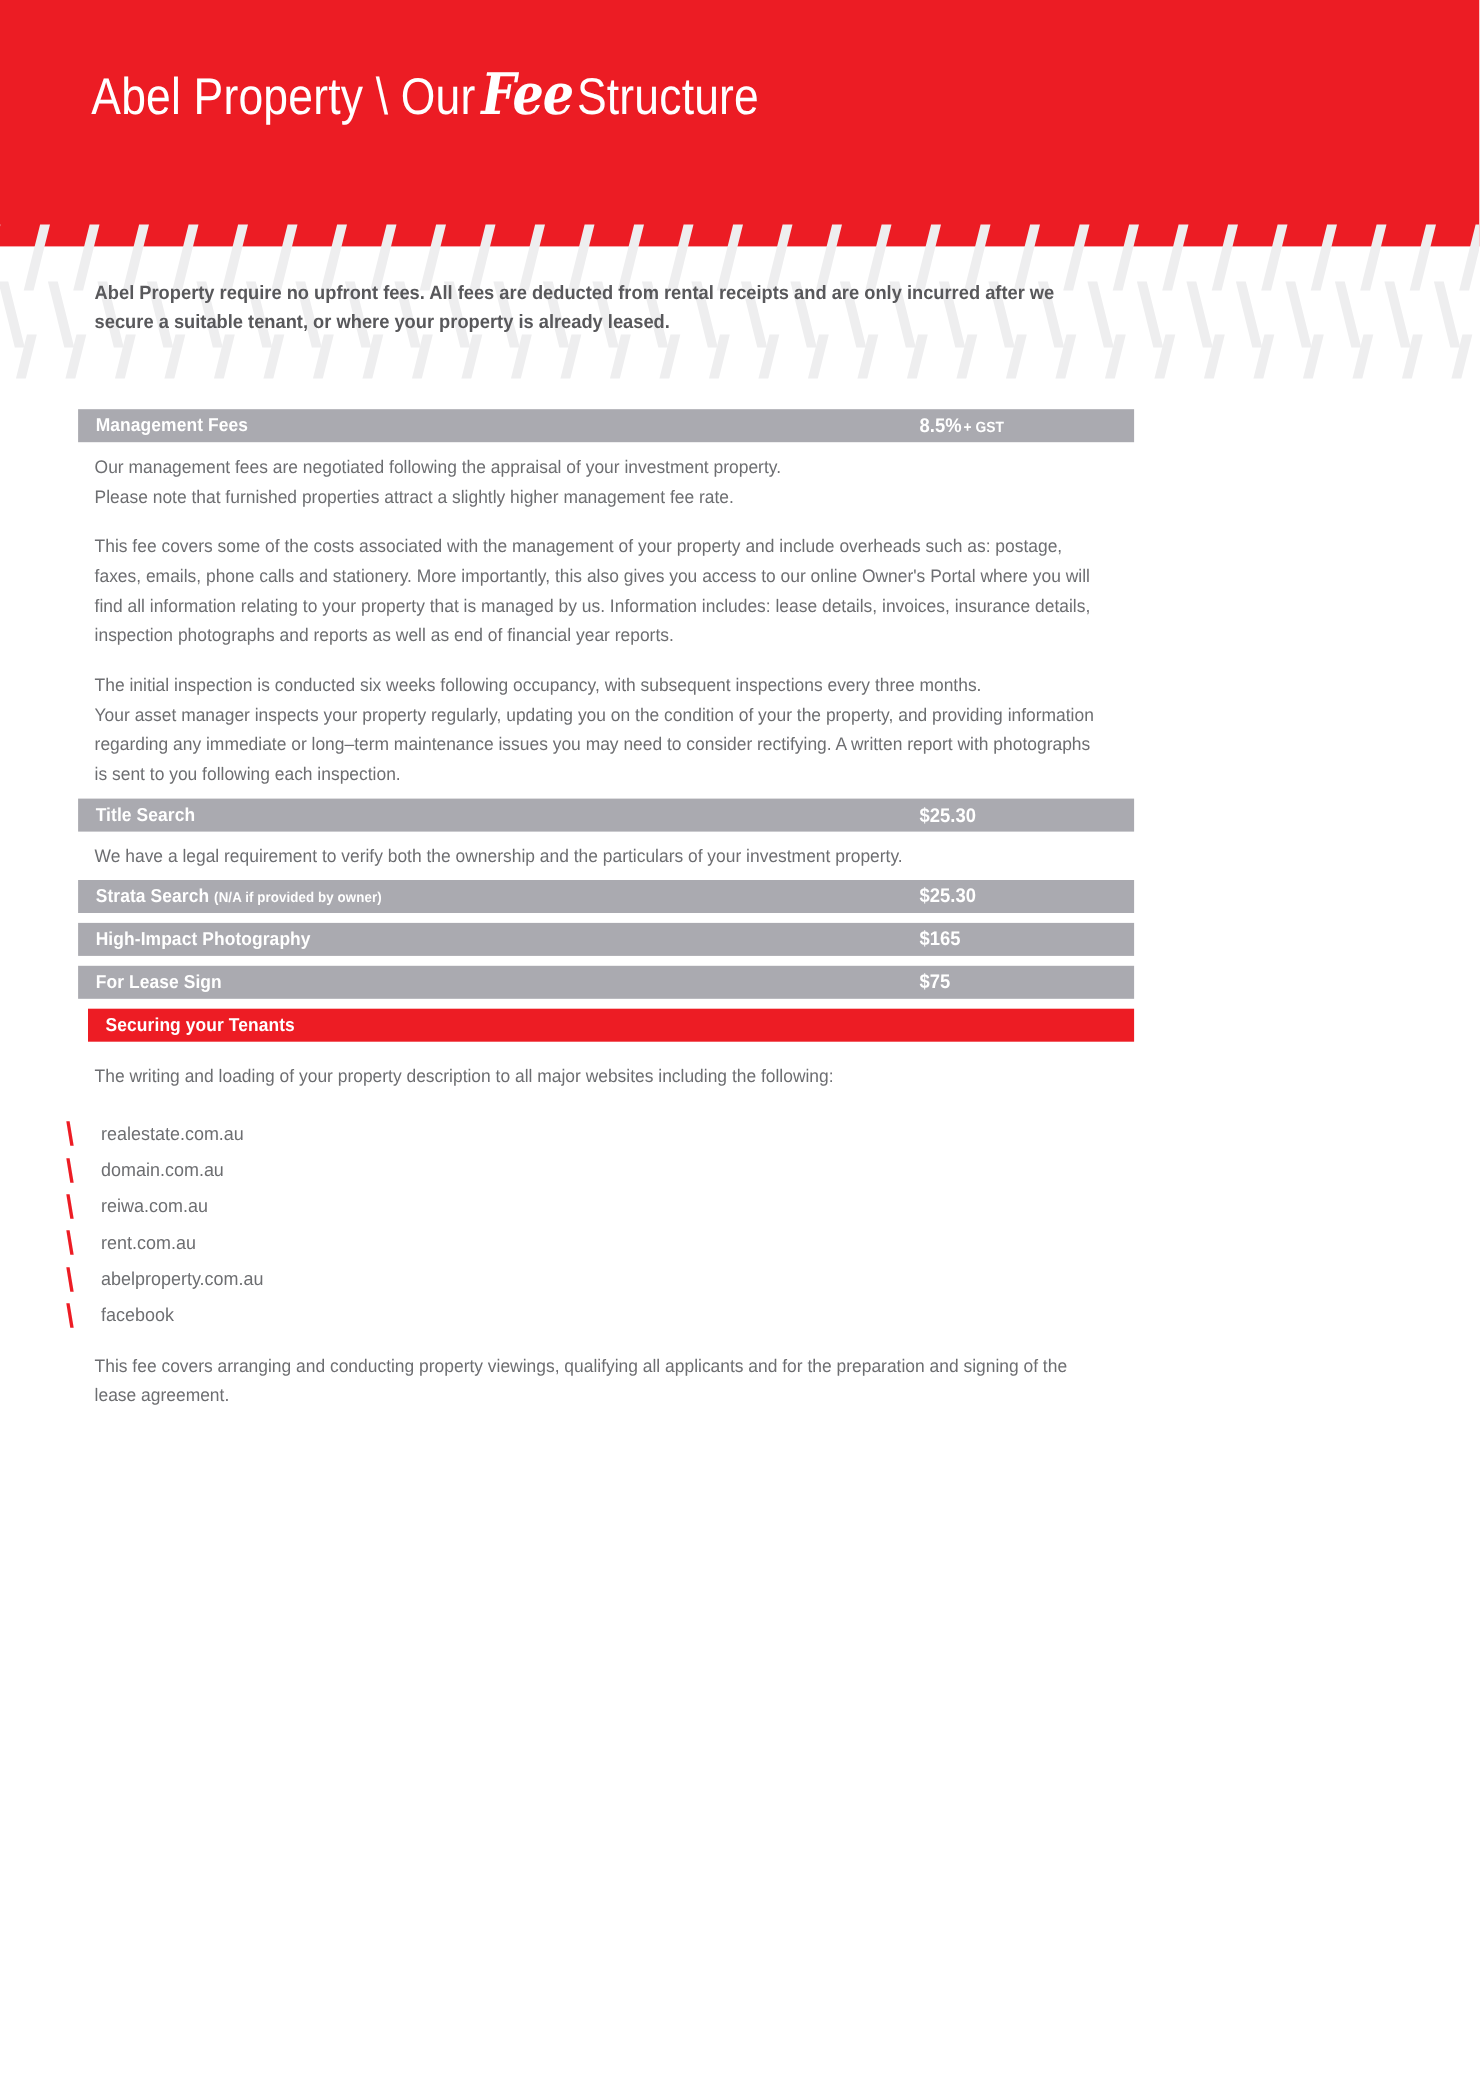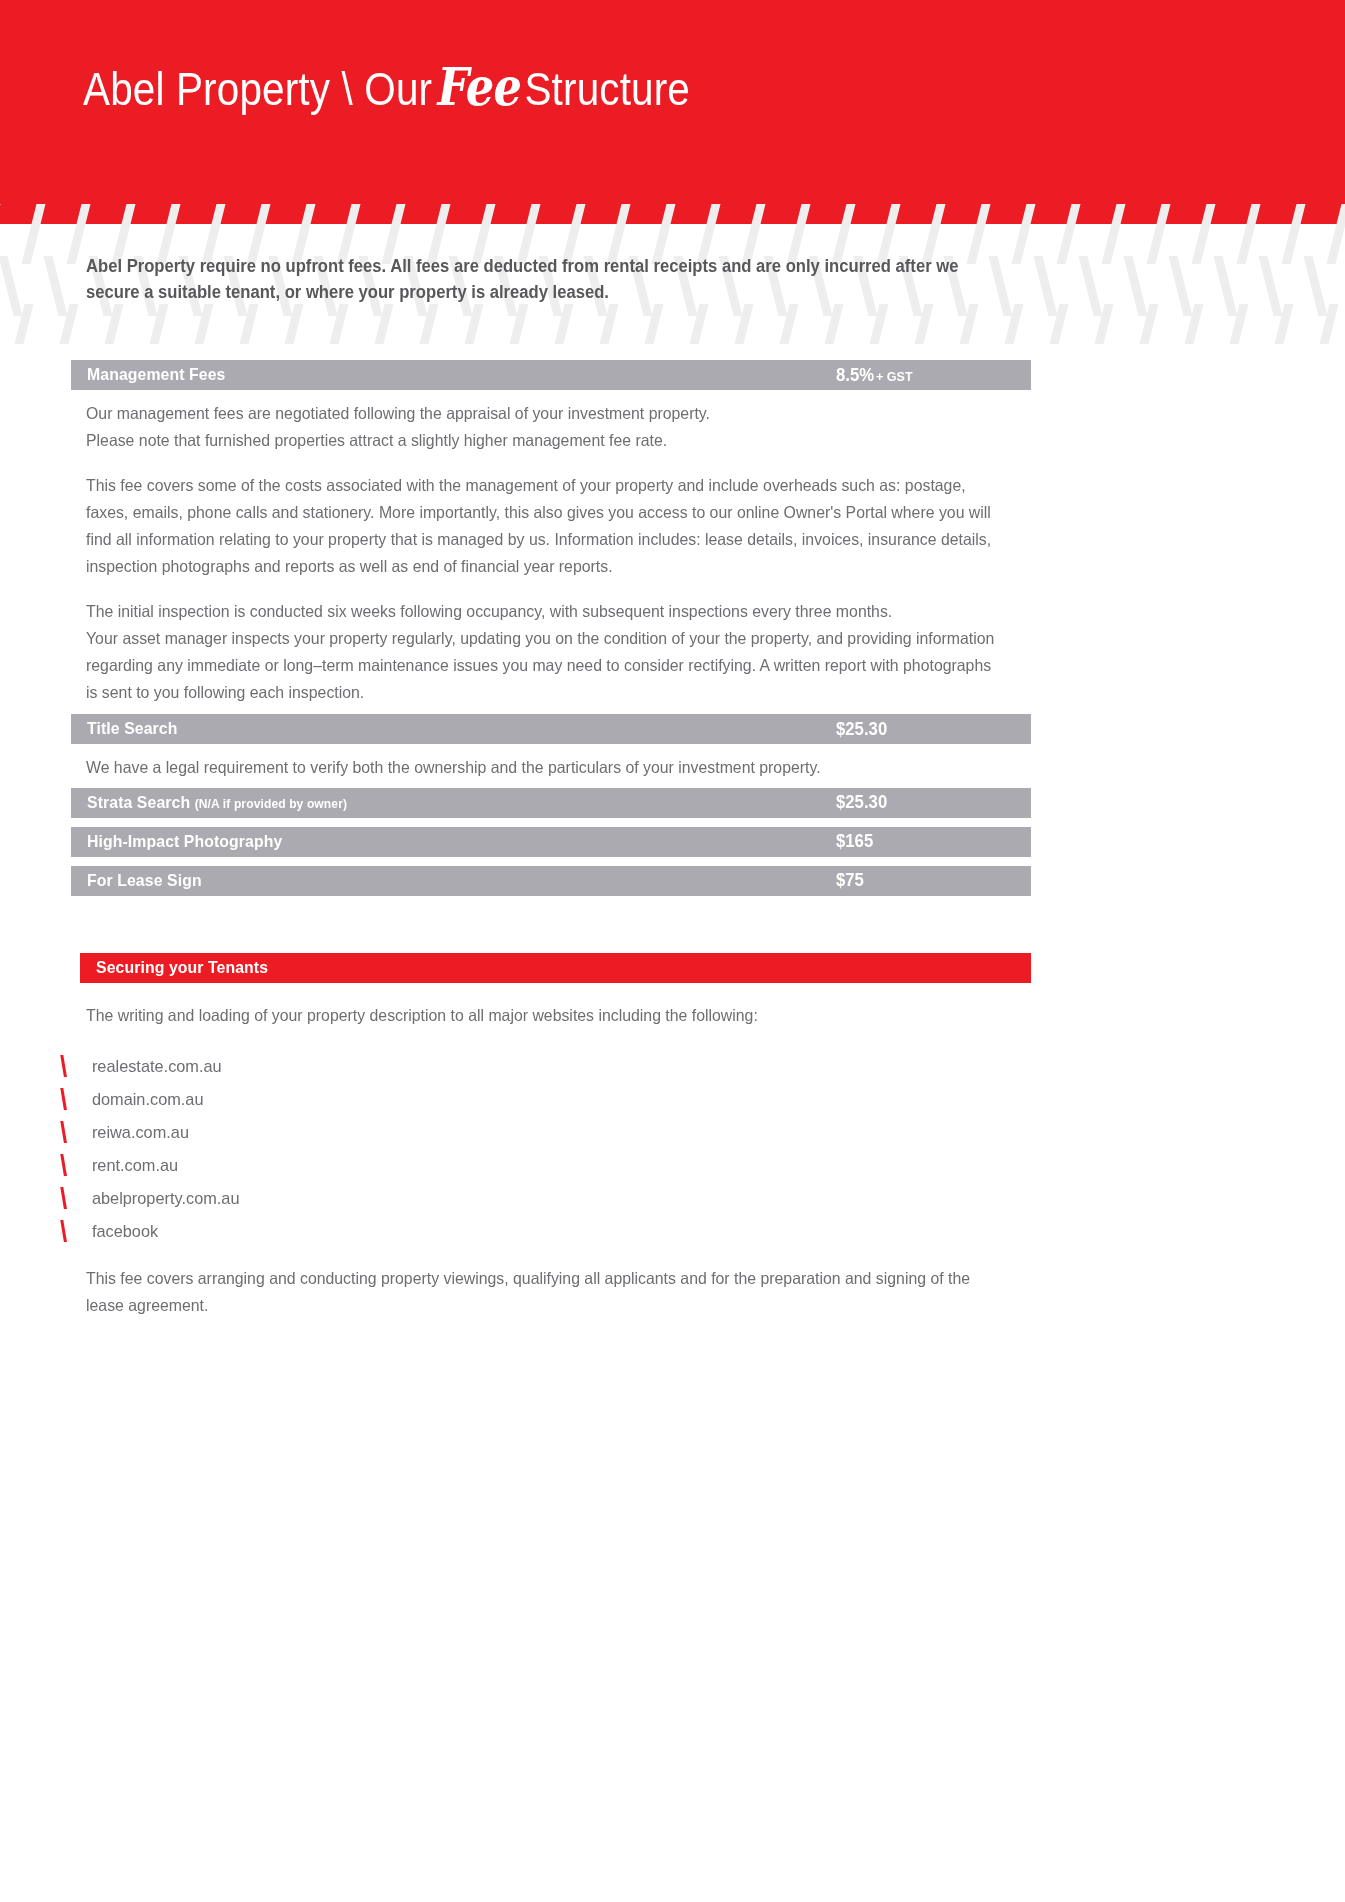--- a/index.html
+++ b/index.html
@@ -94,41 +94,40 @@
     font-weight: bold;
     line-height: 1.48;
     transform: scaleX(0.95);
     transform-origin: left top;
   }
 
   
   .fee-list {
     position: absolute;
     left: 0;
-    top: 360px;
+    top: 372px;
     width: 1345px;
   }
 
   .fee-row {
     position: relative;
     height: 30px;
     margin-left: 71px;
     width: 960px;
     background: #aaaab0;
     display: flex;
     align-items: center;
     justify-content: space-between;
     padding: 0 12px 0 16px;
     box-sizing: border-box;
   }
   .fee-row.red {
     background: #ed1c24;
     margin-left: 80px;
     width: 951px;
-    margin-top: 48px;
   }
   .fee-row .fee-name {
     color: #ffffff;
     font-size: 17px;
     font-weight: bold;
     white-space: nowrap;
     transform: scaleX(0.93);
     transform-origin: left center;
     letter-spacing: 0.1px;
   }

